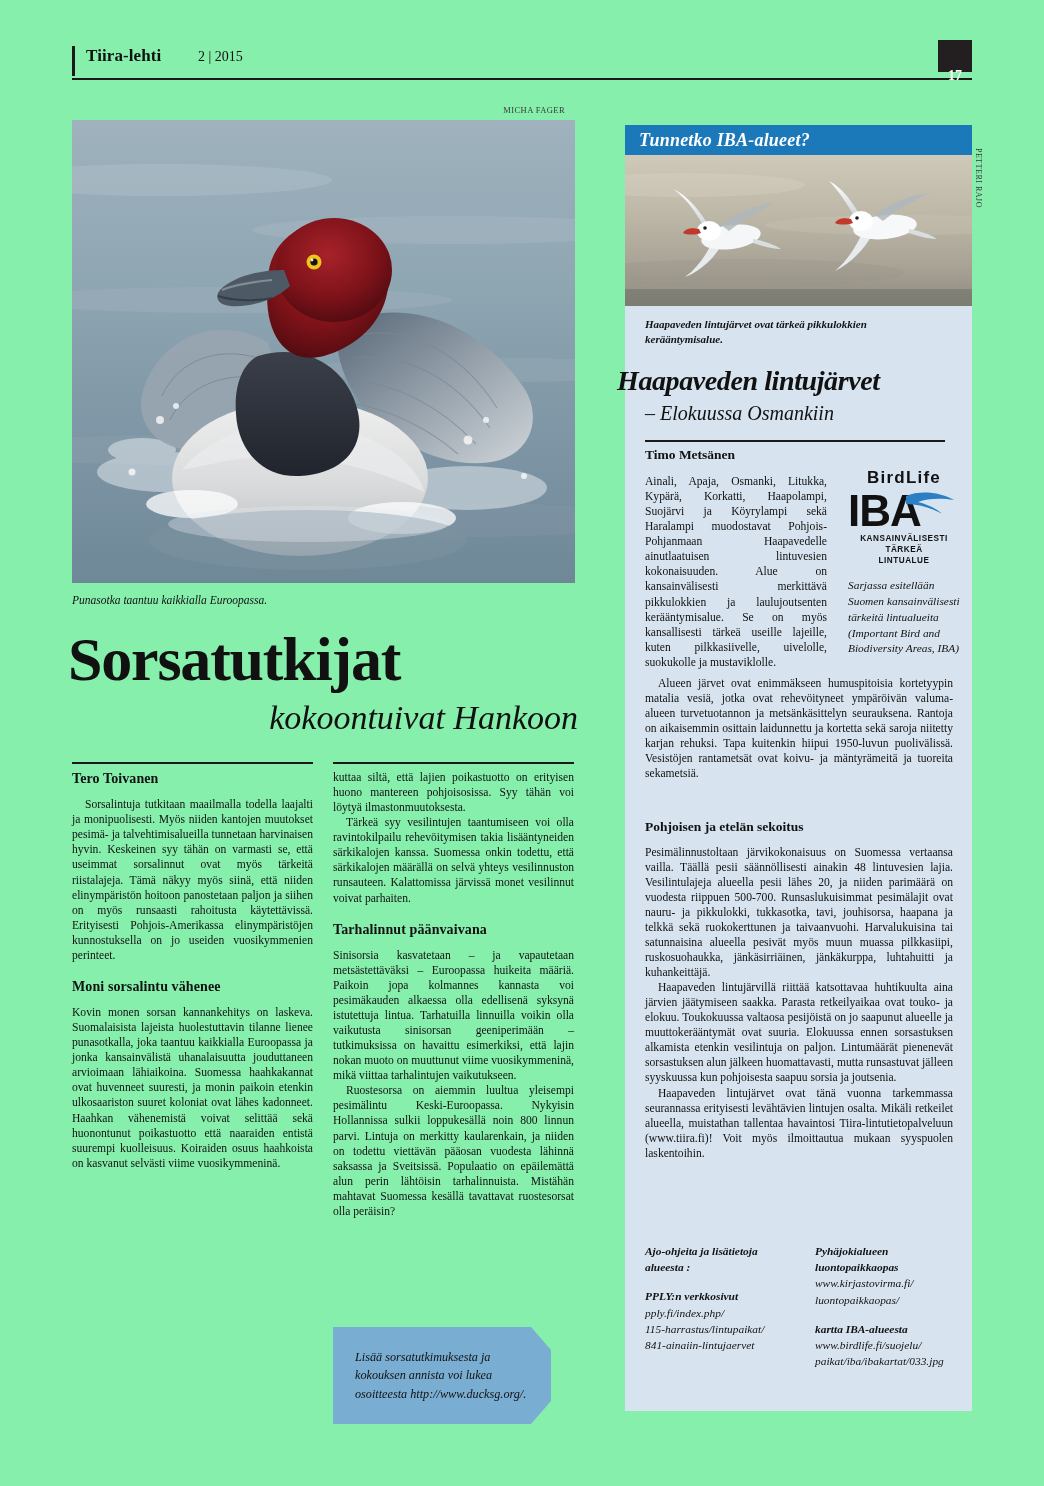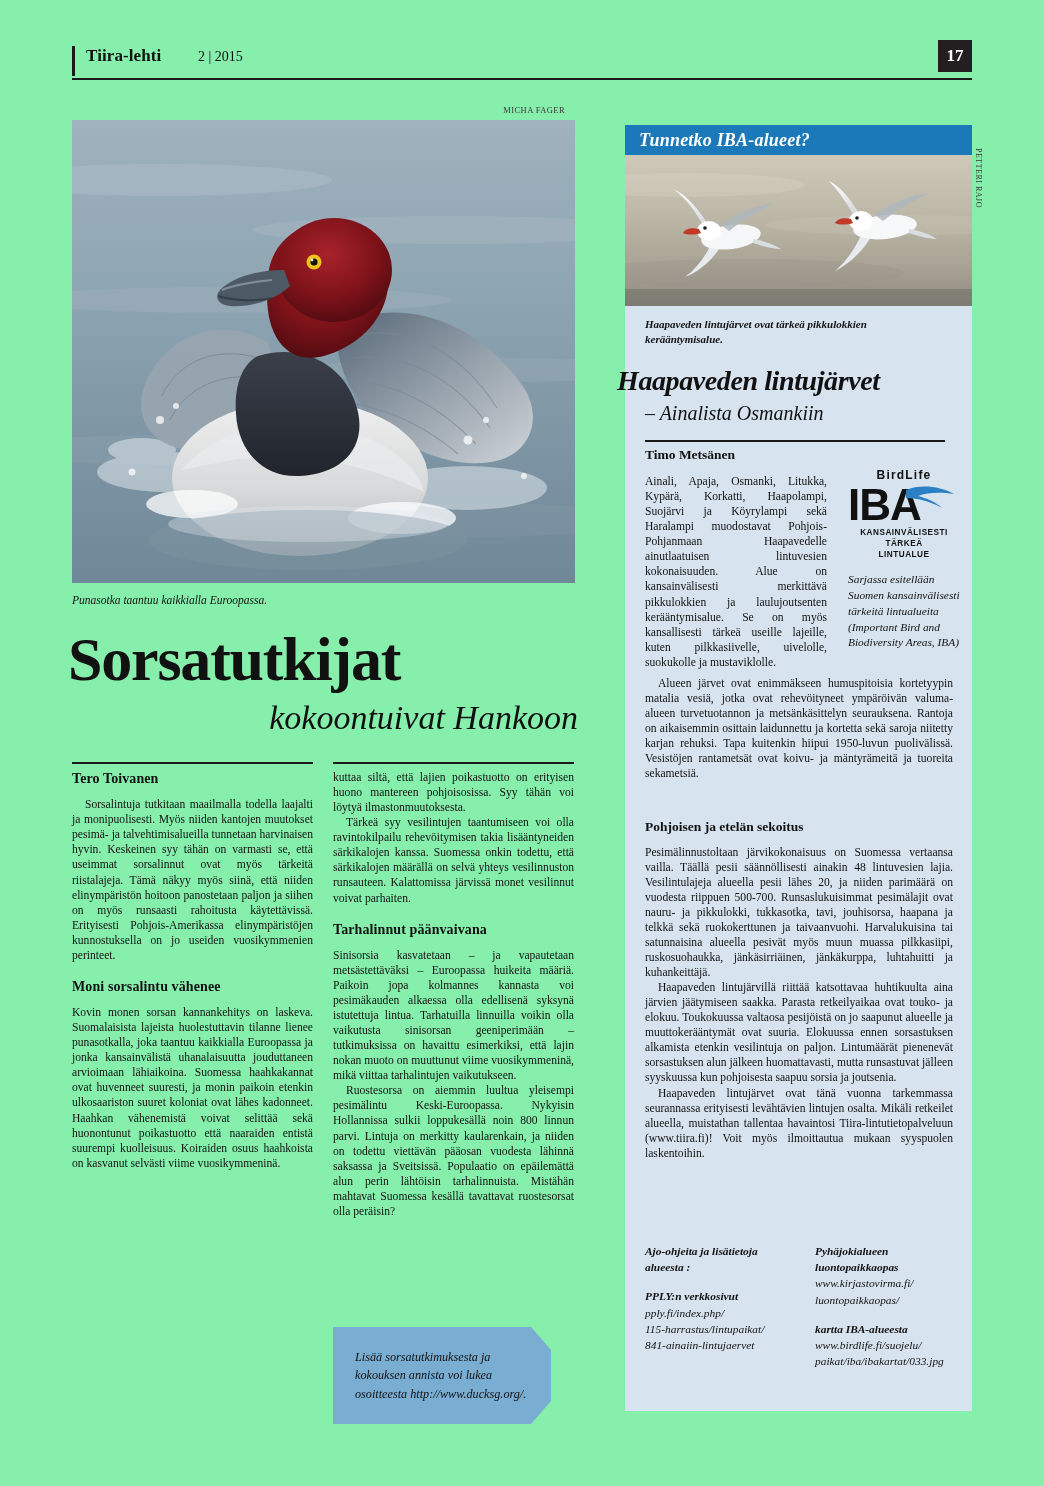--- a/index.html
+++ b/index.html
@@ -11,21 +11,21 @@
   }
   .page { position: relative; width: 1044px; height: 1486px; background:#86efac; }
 
   
   .masthead { position:absolute; left:72px; top:44px; width:900px; height:38px; }
   .mast-rule-v { position:absolute; left:0; top:2px; width:3px; height:30px; background:#1a1a1a; }
   .mast-title { position:absolute; left:14px; top:2px; font-weight:bold; font-size:17px; letter-spacing:0.1px; color:#111; }
   .mast-issue { position:absolute; left:126px; top:5px; font-size:14px; color:#111; }
   .mast-rule-h { position:absolute; left:0; top:34px; width:900px; height:2px; background:#1a1a1a; }
   .pagenum-box { position:absolute; left:938px; top:40px; width:34px; height:32px; background:#231f20; }
-  .pagenum { color:#fff; font-weight:bold; font-size:17px; text-align:center; line-height:32px; }
+  .pagenum { color:#fff; font-weight:bold; font-size:14px; text-align:center; line-height:32px;margin-top:20px; }
 
   
   .photo-credit-top {
     position:absolute; left:420px; top:105px; width:145px;
     font-size:8.5px; letter-spacing:0.4px; text-align:right;
     color:#3a3a3a; font-variant: small-caps; text-transform: uppercase;
   }
   .main-photo {
     position:absolute; left:72px; top:120px; width:503px; height:463px;
     overflow:hidden; background:#8ba3b4;
@@ -101,21 +101,21 @@
   .sb-rule { position:absolute; left:20px; top:318px; width:300px; height:1.5px; background:#1a1a1a; }
   .sb-author { position:absolute; left:20px; top:325px; font-weight:bold; font-size:13.5px; color:#111; }
 
   .sb-body-left {
     position:absolute; left:20px; top:352px; width:178px;
     font-size:11.6px; line-height:1.30; text-align:justify; color:#111;
   }
   .sb-logo { position:absolute; left:218px; top:347px; width:112px; }
   .iba-birdlife {
     font-family:"Liberation Sans", sans-serif;
-    font-weight:bold; font-size:12px; letter-spacing:1.2px; color:#111;
+    font-weight:bold; font-size:17px; letter-spacing:1.2px; color:#111;
     text-align:center;
   }
   .iba-mark { position:relative; width:112px; height:44px; }
   .iba-sub {
     font-family:"Liberation Sans", sans-serif;
     font-weight:bold; font-size:8.2px; letter-spacing:0.5px; color:#111;
     text-align:center; line-height:1.32; margin-top:2px;
   }
   .iba-note {
     margin-top:12px; font-style:italic; font-size:11.4px; line-height:1.38; color:#111;
@@ -318,21 +318,21 @@
           <path d="M250 60 C266 48, 286 40, 304 38 C288 46, 270 56, 258 66 Z" fill="#aeb7bd" opacity="0.85"></path>
         </g>
         <rect y="134" width="347" height="17" fill="#6f7168" opacity="0.55"></rect>
       </svg>
     </div>
   </div>
   <div class="sb-credit">Petteri Rajo</div>
 
   <div class="sb-caption" style="position:absolute; left:645px; top:317px; width:300px;">Haapaveden lintujärvet ovat tärkeä pikkulokkien kerääntymisalue.</div>
   <div class="sb-title" style="position:absolute; left:617px; top:365px; width:320px;">Haapaveden lintujärvet</div>
-  <div class="sb-subtitle" style="position:absolute; left:645px; top:402px; width:320px;">– Ainalista Osmankiin</div>
+  <div class="sb-subtitle" style="position:absolute; left:645px; top:402px; width:320px;">– Elokuussa Osmankiin</div>
   <div class="sb-rule" style="position:absolute; left:645px; top:440px; width:300px;"></div>
   <div class="sb-author" style="position:absolute; left:645px; top:447px;">Timo Metsänen</div>
 
   <div class="sb-body-left" style="position:absolute; left:645px; top:474px; width:182px;">Ainali, Apaja, Osmanki, Litukka, Kypärä, Korkatti, Haapolampi, Suojärvi ja Köyrylampi sekä Haralampi muodostavat Pohjois-Pohjanmaan Haapavedelle ainutlaatuisen lintuvesien kokonaisuuden. Alue on kansainvälisesti merkittävä pikkulokkien ja laulujoutsenten kerääntymisalue. Se on myös kansallisesti tärkeä useille lajeille, kuten pilkkasiivelle, uivelolle, suokukolle ja mustaviklolle.</div>
 
   <div class="sb-logo" style="position:absolute; left:848px; top:468px;">
     <div class="iba-birdlife">BirdLife</div>
     <div class="iba-mark">
       <svg width="112" height="44" viewBox="0 0 112 44" xmlns="http://www.w3.org/2000/svg">
         <text x="0" y="38" font-family="Liberation Sans, sans-serif" font-size="44" font-weight="bold" fill="#111" letter-spacing="-1">IBA</text>

